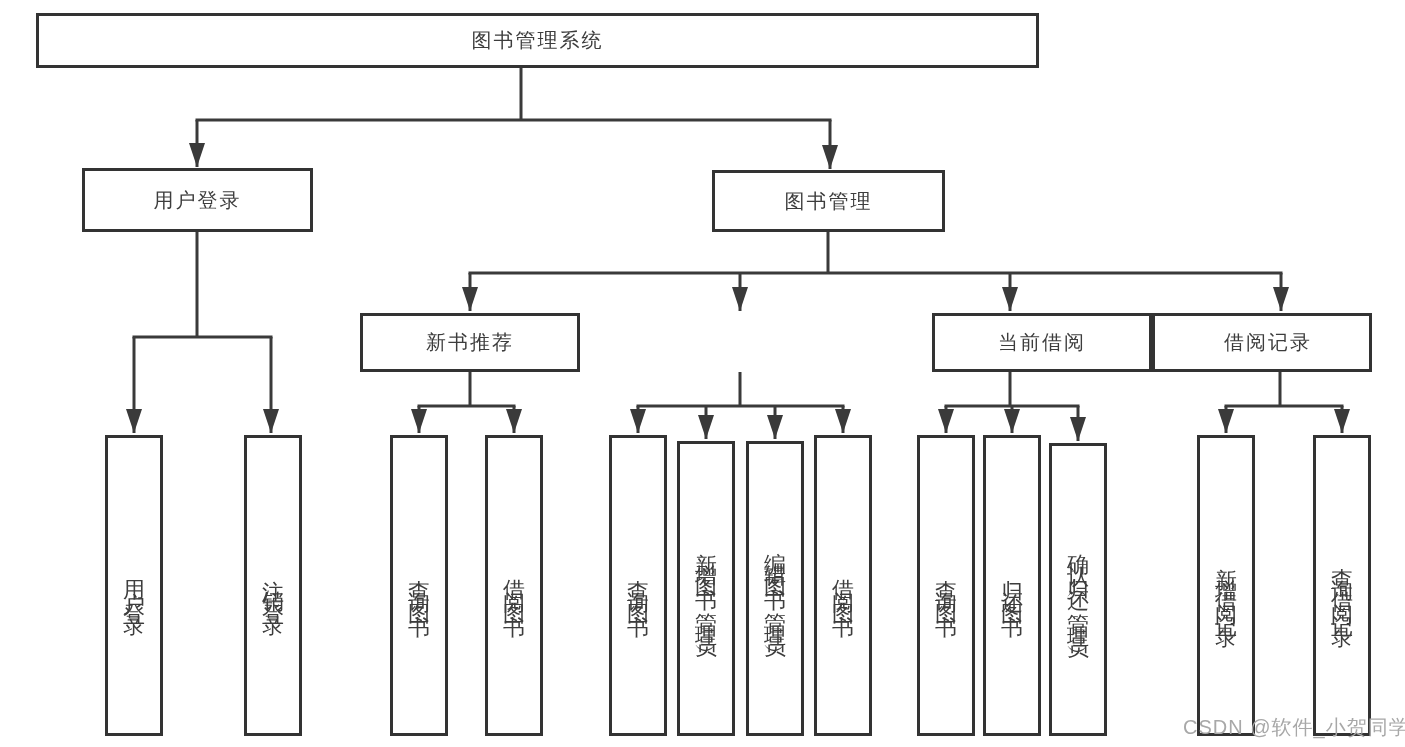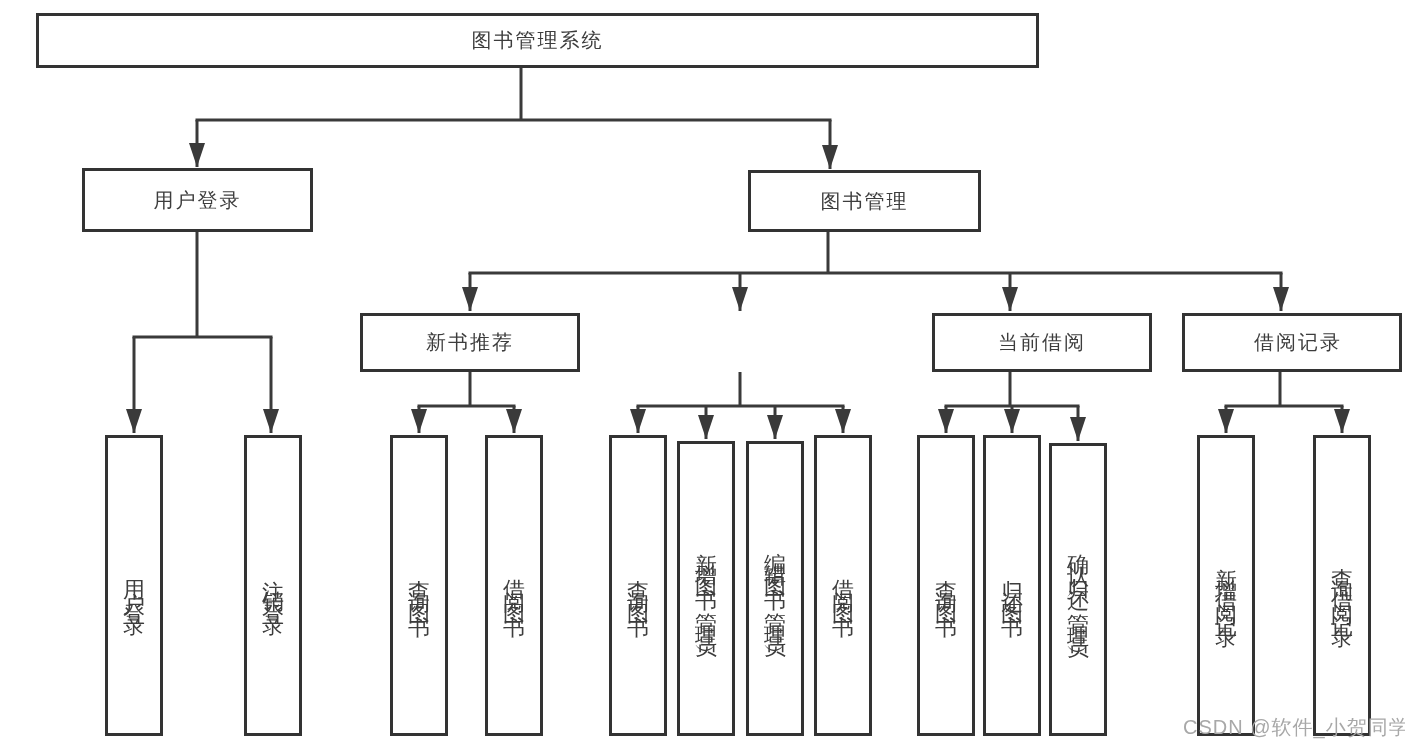--- a/index.html
+++ b/index.html
@@ -25,26 +25,26 @@
   .leaf span{
     writing-mode:vertical-rl;
     text-orientation:mixed;
     font-size:22px;
     letter-spacing:12px;
     white-space:nowrap;
   }
   
   .b-root{left:20px;top:13px;width:1003px;height:55px;margin-left:16px;}
   .b-l2-login{left:82px;top:168px;width:231px;height:64px;}
-  .b-l2-mgmt{left:748px;top:170px;width:233px;height:62px;}
+  .b-l2-mgmt{left:712px;top:170px;width:233px;height:62px;}
   .b-l3{top:313px;height:59px;width:220px;}
   .b-l3-0{left:360px;}
   .b-l3-1{left:630px;}
   .b-l3-2{left:900px;margin-left:32px;}
-  .b-l3-3{left:1182px;padding-left:12px;}
+  .b-l3-3{left:1152px;padding-left:12px;}
   .leaf{top:435px;height:301px;width:58px;}
   .lf-0{left:105px;}
   .lf-1{left:244px;}
   .lf-2{left:390px;}
   .lf-3{left:485px;}
   .lf-4{left:609px;}
   .lf-5{left:677px;top:441px;height:295px;}
   .lf-6{left:746px;top:441px;height:295px;}
   .lf-7{left:814px;}
   .lf-8{left:917px;}

